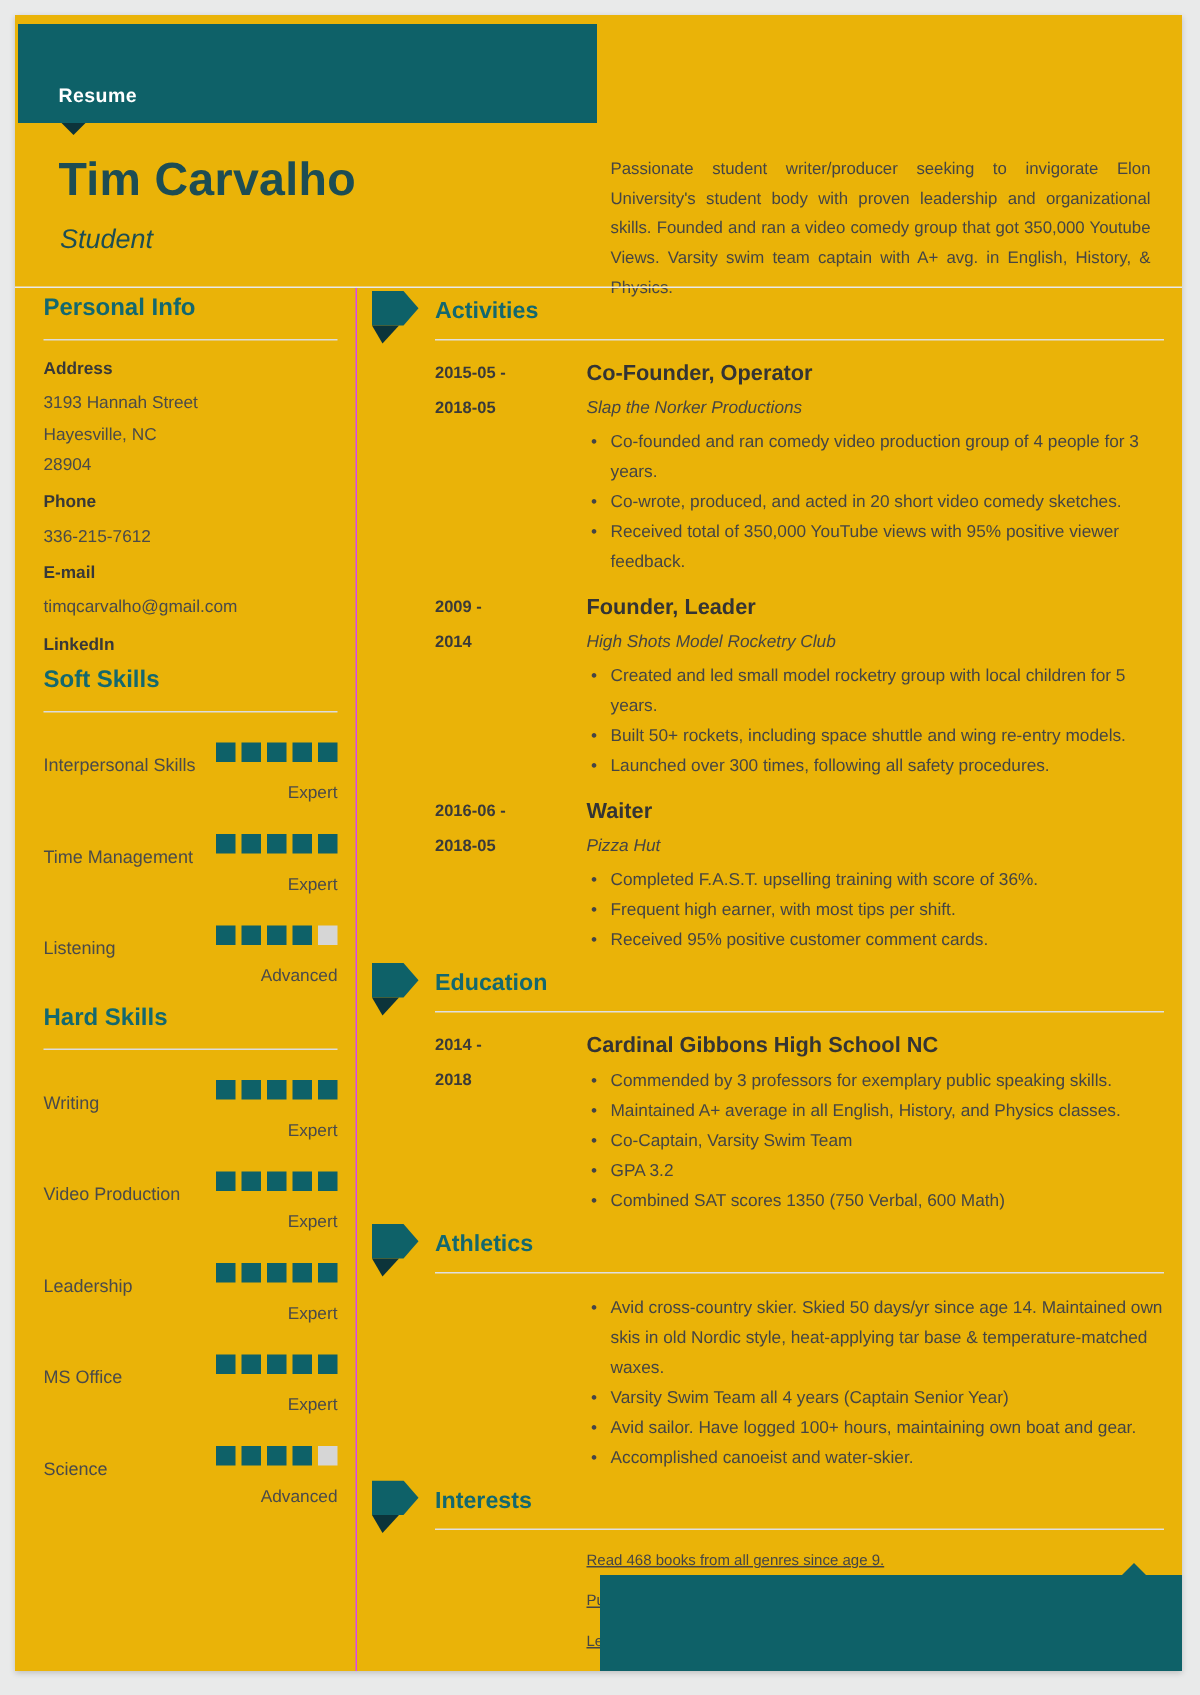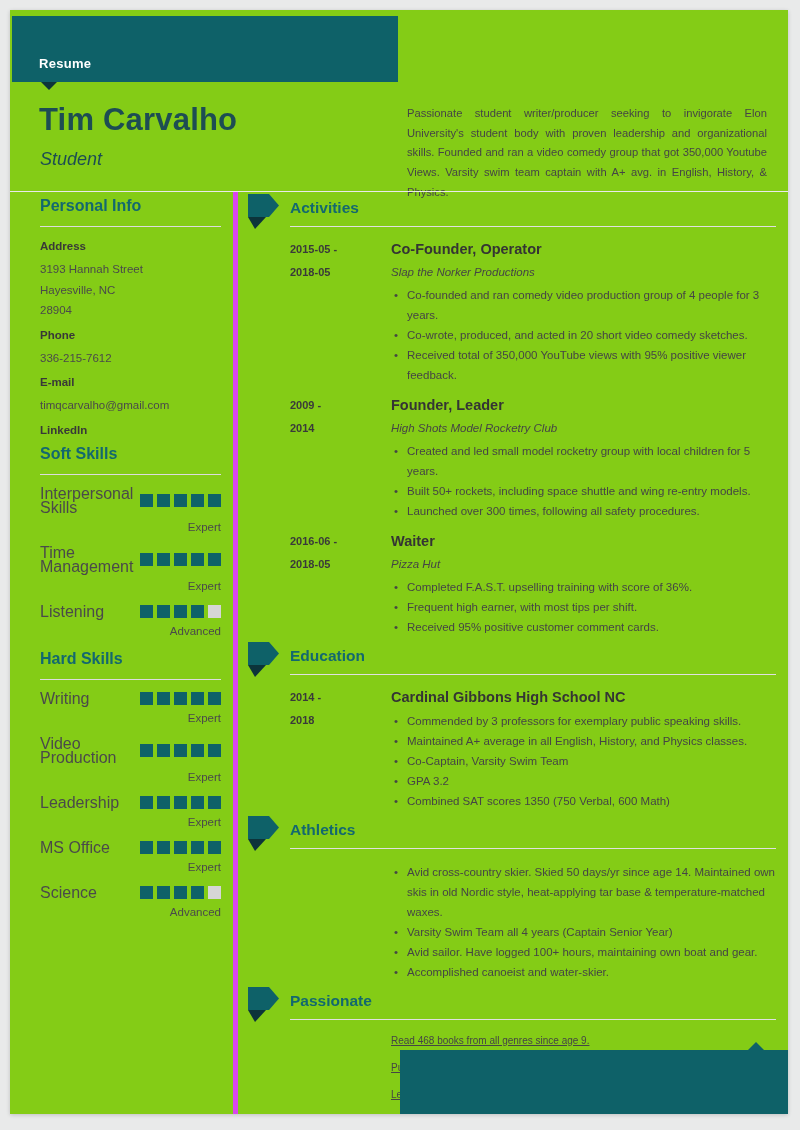--- a/index.html
+++ b/index.html
@@ -6,21 +6,21 @@
   html,body { width:800px; height:1130px; }
   body {
     background:#e9eaea;
     font-family:"Liberation Sans", sans-serif;
     position:relative;
     overflow:hidden;
   }
   .page {
     position:absolute; left:10px; top:10px;
     width:778px; height:1104px;
-    background:#84cc16;
+    background:#eab308;
     box-shadow:0 1px 4px rgba(0,0,0,.18);
   }
   
   .banner {
     position:absolute; left:2px; top:6px;
     width:386px; height:66px;
     background:var(--accent);
   }
   .banner-label {
     position:absolute; left:27px; bottom:11px;
@@ -46,36 +46,36 @@
     font-size:11.2px; line-height:19.7px; color:#454545; text-align:justify;
   }
   
   .content {
     position:absolute; left:0; top:181px; right:0; bottom:0;
     border-top:1px solid #e9e9e9;
     display:flex;
   }
   .sidebar {
     width:228px; flex-shrink:0;
-    border-right:5px solid #d946ef;
-    padding:5px 12px 0 30px;
+    border-right:1px solid #d946ef;
+    padding:5px 12px 0 19px;
   }
   .main { flex:1; padding:6px 12px 0 52px; }
   
   .side-section { margin-bottom:8px; }
   .side-title {
     font-size:16px; font-weight:bold; color:var(--heading-text);
     padding-bottom:11px; border-bottom:1px solid #dcdcdc; margin-bottom:12px;
   }
   .field { margin-bottom:7px; }
   .field-label { font-size:11.5px; font-weight:bold; color:#383838; line-height:14px; margin-bottom:6px; }
   .field-value { font-size:11.5px; color:#4a4a4a; line-height:20.5px; }
   .skill { margin-bottom:12px; }
   .skill-row { display:flex; justify-content:space-between; align-items:center; }
-  .skill-name { font-size:16px; color:#4a4a4a; line-height:14px; }
+  .skill-name { font-size:12px; color:#4a4a4a; line-height:14px;margin-top:16px; }
   .squares { display:flex; gap:4px; }
   .sq { width:13px; height:13px; background:var(--square-empty); }
   .sq.filled { background:var(--accent); }
   .skill-level { text-align:right; font-size:11.5px; color:#4a4a4a; margin-top:5px; line-height:14px; }
   
   .m-section { margin-bottom:0; }
   .m-head {
     position:relative; padding-bottom:9px; margin-bottom:11px;
     border-bottom:1px solid #e0e0e0;
   }
@@ -340,21 +340,21 @@
                 <li>Avid sailor. Have logged 100+ hours, maintaining own boat and gear.</li>
                 <li>Accomplished canoeist and water-skier.</li>
               </ul>
             </div>
           </div>
         </section>
         <section class="m-section">
           <div class="m-head"><svg width="32" height="36" viewBox="0 0 32 36" class="bookmark">
               <path d="M0 0 H21 L31 11.5 L21 23 H0 Z" fill="#0e6168"></path>
               <path d="M0 23 H18 L7 35 Z" fill="#0c343a"></path>
-            </svg><span class="m-title">Passionate</span></div>
+            </svg><span class="m-title">Interests</span></div>
           <div class="entry">
             <div class="entry-dates"></div>
             <div class="entry-body">
               <div class="paras">
                 <p>Read 468 books from all genres since age 9.</p>
                 <p>Pursued passion for ancient castles during trip to Ireland, mapping 15.</p>
                 <p>Learned basic useful Hungarian words/phrases during family trip.</p>
               </div>
             </div>
           </div>

